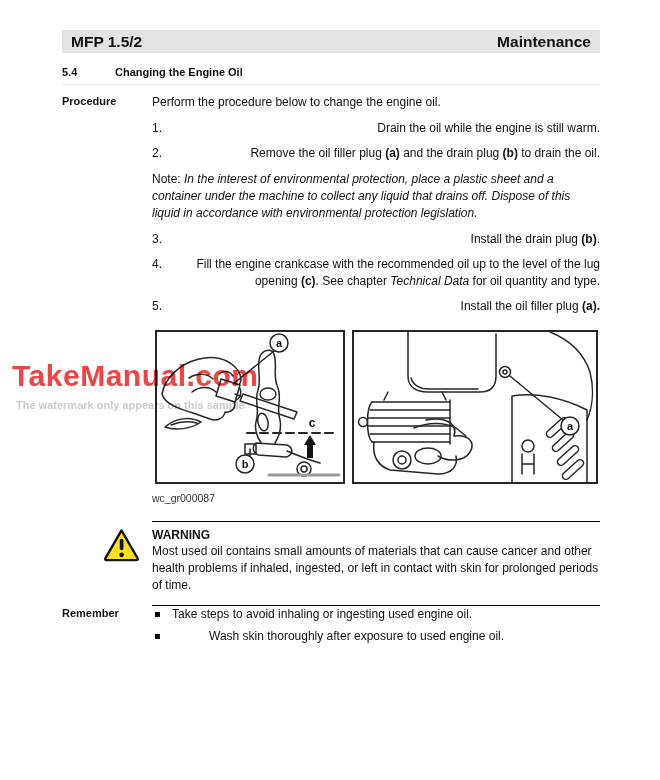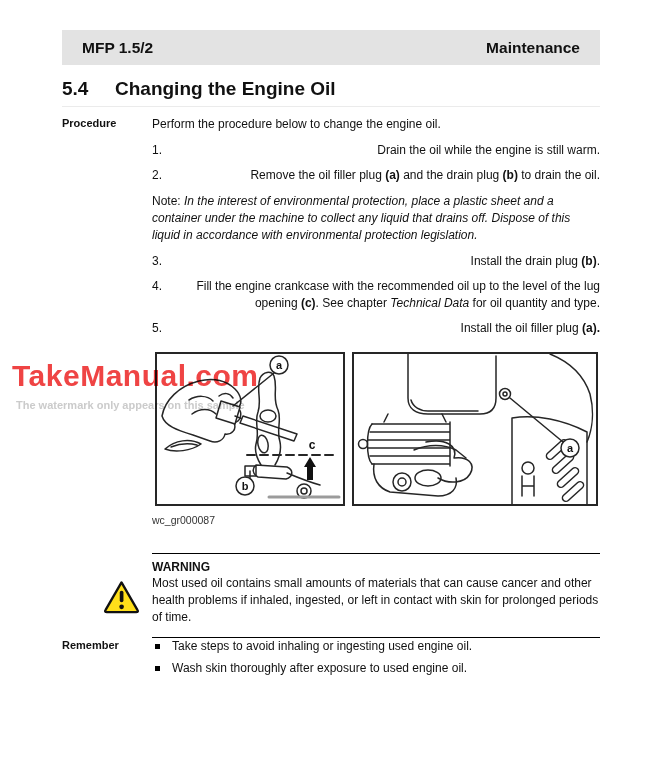--- a/index.html
+++ b/index.html
@@ -2,51 +2,51 @@
 <html><head>
 <meta charset="utf-8">
 <style>
   html,body{margin:0;padding:0;}
   body{
     width:660px;height:780px;background:#ffffff;position:relative;overflow:hidden;
     font-family:"Liberation Sans", sans-serif;color:#111;
   }
   .page{position:absolute;left:62px;top:30px;width:538px;z-index:1;}
   .header-bar{
-    background:#e3e3e3;height:35px;display:flex;justify-content:space-between;
-    align-items:center;padding:0 20px;box-sizing:border-box;
+    background:#e3e3e3;height:23px;display:flex;justify-content:space-between;
+    align-items:center;padding:0 9px;box-sizing:border-box;
     font-size:15.5px;font-weight:bold;
   }
   .section-heading{
     display:flex;margin-top:13px;padding-bottom:6px;border-bottom:1px solid #ebebeb;
-    font-size:19px;font-weight:bold;
+    font-size:11px;font-weight:bold;
   }
   .section-number{width:53px;flex:none;}
   .row{display:flex;margin-top:9px;}
   .label-col{width:90px;flex:none;font-weight:bold;font-size:11px;padding-top:1px;}
   .content-col{flex:1;font-size:12px;line-height:1.42;}
   .step{display:flex;margin-top:8px;}
   .step:first-child{margin-top:0;}
   .step-num{width:17px;flex:none;}
   .step-body{flex:1;text-align:right;}
   .note{margin-top:9px;}
   .note-label{font-weight:normal;}
   .note-text{font-style:italic;}
   .steps-block{margin-top:9px;}
   .figures{display:flex;gap:7px;margin-top:15px;margin-left:3px;}
   .fig{border:2px solid #262626;background:#fff;line-height:0;}
   .fig-caption{text-align:left;font-size:10.5px;color:#333;margin-top:7px;padding-right:14px;}
-  .warning-row{display:flex;margin-top:25px;align-items:center;}
+  .warning-row{display:flex;margin-top:15px;}
   .warning-icon-col{width:90px;flex:none;box-sizing:border-box;padding-left:41px;padding-top:7px;}
   .warning-content{flex:1;border-top:1px solid #000;border-bottom:1px solid #000;padding:6px 0 11px;}
   .warning-title{font-weight:bold;font-size:12px;}
   .warning-text{font-size:12px;line-height:1.42;margin-top:1px;}
   .remember-row{display:flex;}
   .bullet-item{display:flex;margin-top:0;}
-  .bullet-item + .bullet-item{margin-top:5px;}
+  .bullet-item + .bullet-item{margin-top:5px;gap:37px;}
   .bullet{width:5px;height:5px;background:#000;flex:none;margin:6px 12px 0 3px;}
   .watermark{
     position:absolute;left:12px;top:359px;z-index:3;pointer-events:none;
     mix-blend-mode:multiply;
   }
   .watermark-title{font-size:30px;font-weight:bold;letter-spacing:0.5px;}
   .watermark-subtitle{font-size:11px;font-weight:bold;margin-top:6px;margin-left:4px;}
   svg text{font-family:"Liberation Sans", sans-serif;}
 </style>
 </head>

